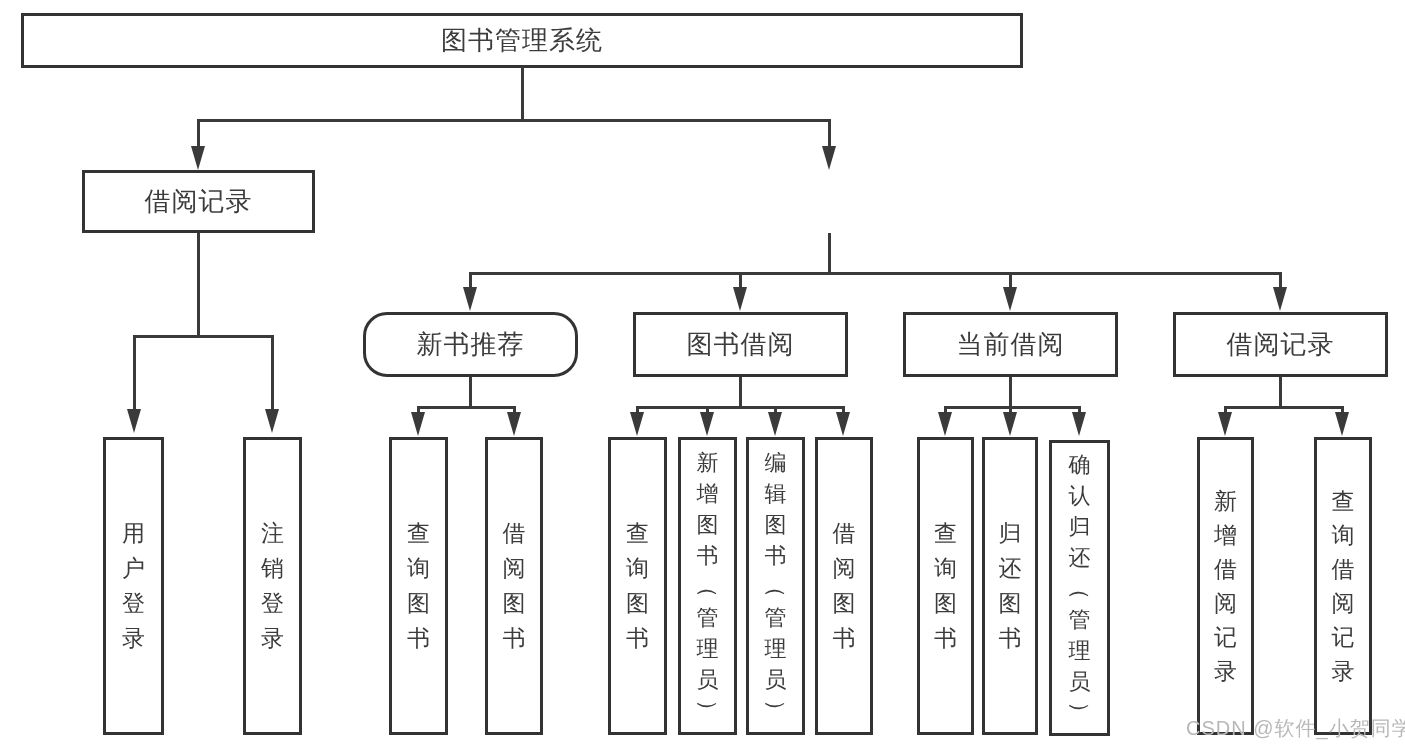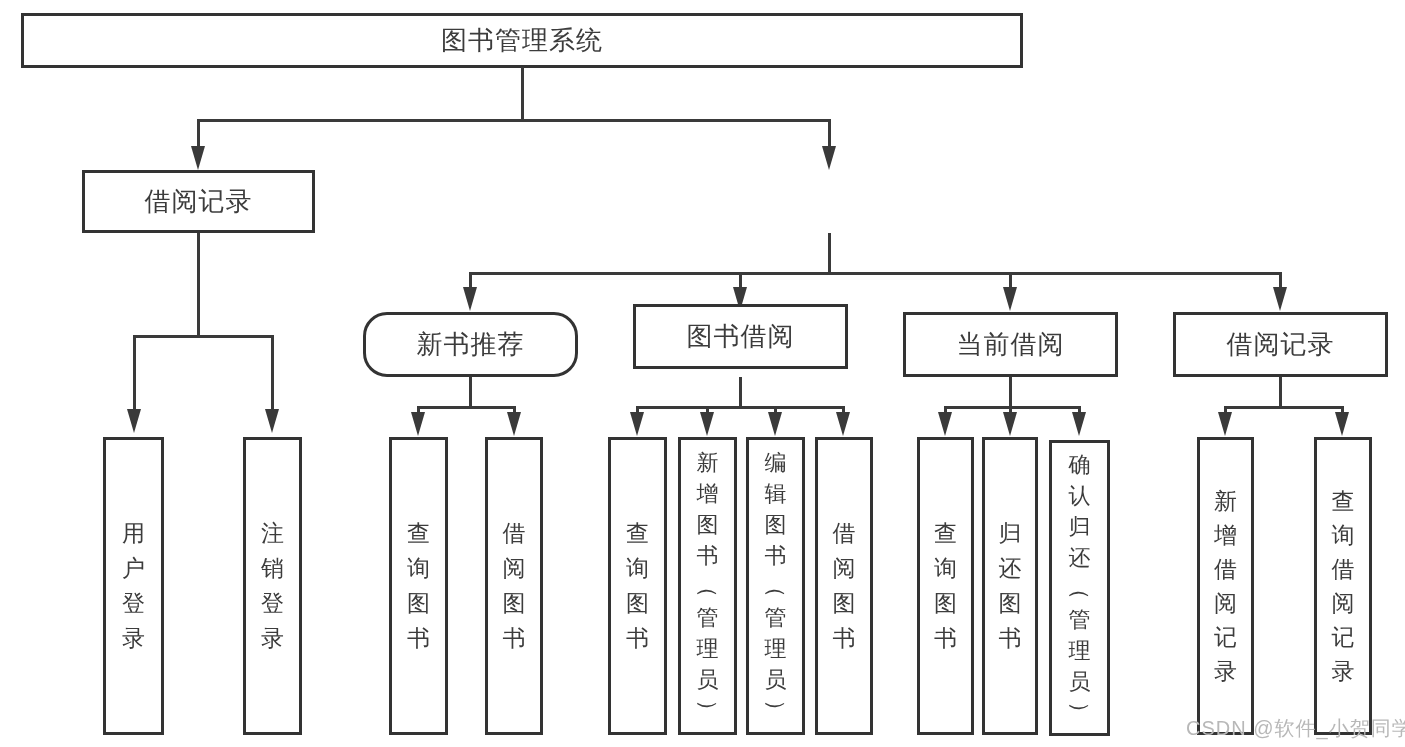--- a/index.html
+++ b/index.html
@@ -70,21 +70,21 @@
   <div class="line" style="left:739px;top:272px;width:3px;height:17px;"></div>
   <div class="arr" style="left:733px;top:287px;"></div>
   <div class="line" style="left:1009px;top:272px;width:3px;height:17px;"></div>
   <div class="arr" style="left:1003px;top:287px;"></div>
   <div class="line" style="left:1279px;top:272px;width:3px;height:17px;"></div>
   <div class="arr" style="left:1273px;top:287px;"></div>
 
   <div class="box" style="left:363px;top:312px;width:215px;height:65px;border-radius:24px;">
     <span class="hlabel">新书推荐</span>
   </div>
-  <div class="box" style="left:633px;top:304px;width:215px;height:65px;">
+  <div class="box" style="left:633px;top:312px;width:215px;height:65px;">
     <span class="hlabel">图书借阅</span>
   </div>
   <div class="box" style="left:1173px;top:312px;width:215px;height:65px;">
     <span class="hlabel">借阅记录</span>
   </div>
   <div class="box" style="left:903px;top:312px;width:215px;height:65px;">
     <span class="hlabel">当前借阅</span>
   </div>
 
   <div class="line" style="left:469px;top:377px;width:3px;height:31px;"></div>

